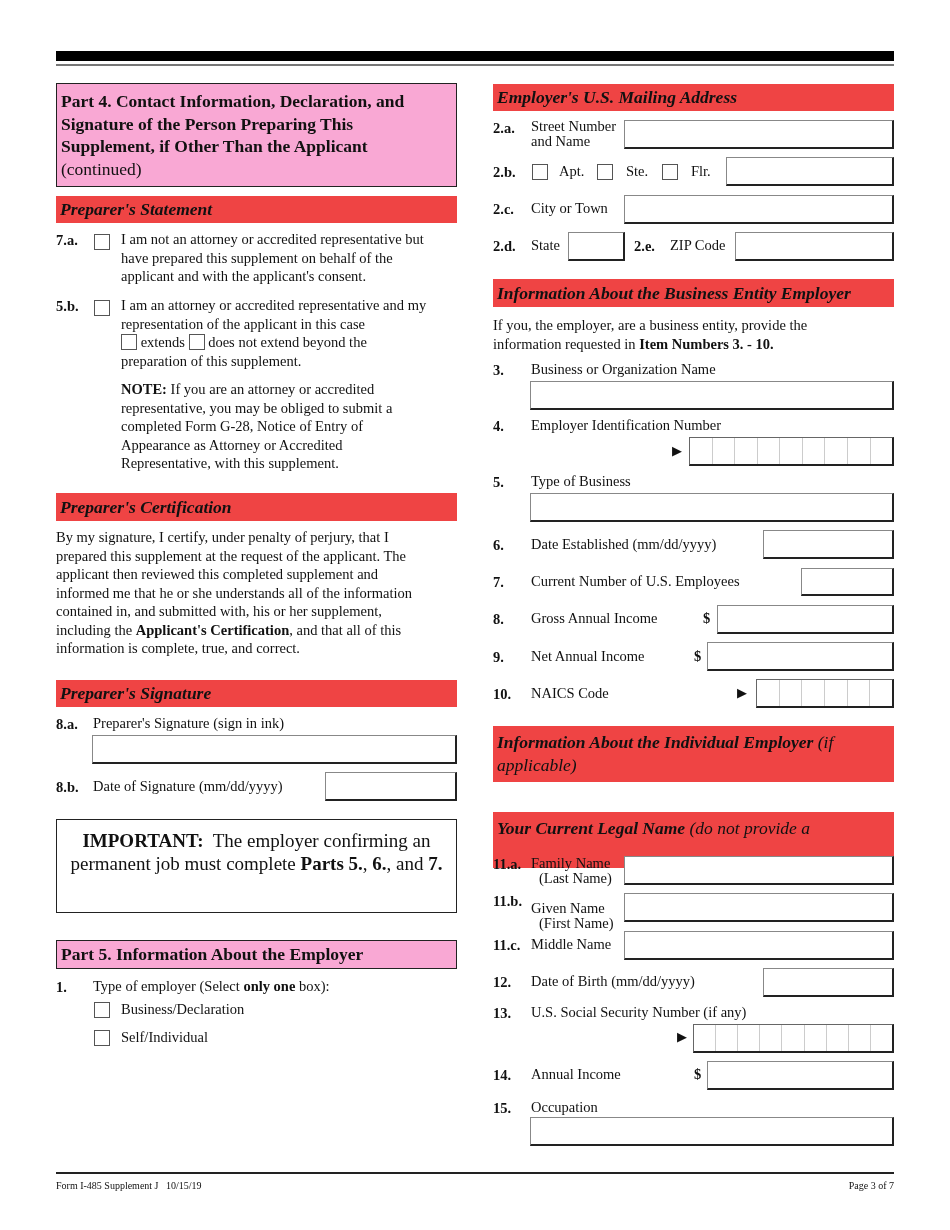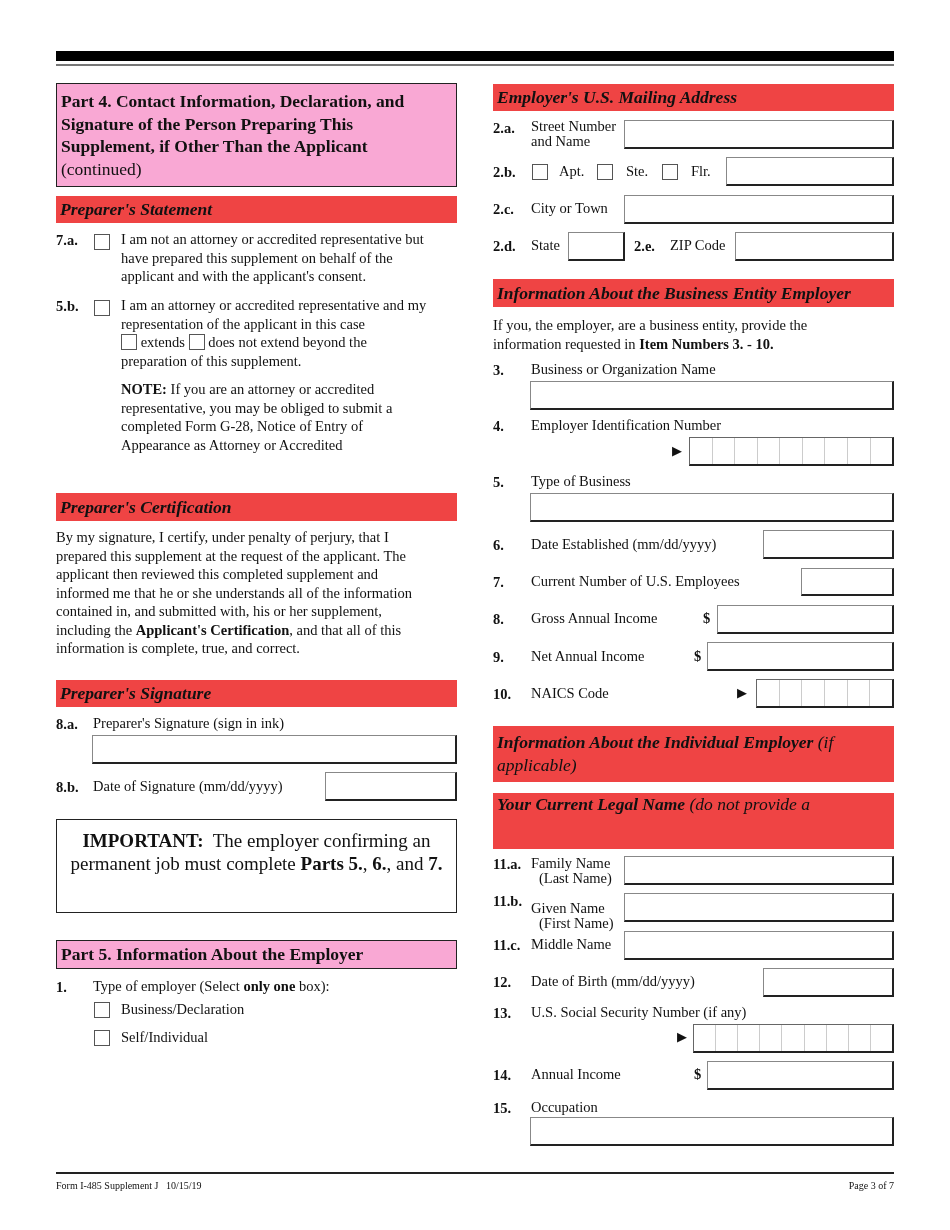--- a/index.html
+++ b/index.html
@@ -67,20 +67,21 @@
     <span>does not extend beyond the</span>
   </div>
   <div class="t">preparation of this supplement.</div>
 </div>
 
 <div class="abs" style="left:121px; top:380px;">
   <div class="t"><b>NOTE:</b><span> If you are an attorney or accredited</span></div>
   <div class="t">representative, you may be obliged to submit a</div>
   <div class="t">completed Form G-28, Notice of Entry of</div>
   <div class="t">Appearance as Attorney or Accredited</div>
+  <div class="t">Representative, with this supplement.</div>
 </div>
 
 <div class="abs sec-head" style="left:56px; top:493px; width:401px; height:28px; line-height:28px;">Preparer's Certification</div>
 <div class="abs" style="left:56px; top:528px;">
   <div class="t">By my signature, I certify, under penalty of perjury, that I</div>
   <div class="t">prepared this supplement at the request of the applicant.  The</div>
   <div class="t">applicant then reviewed this completed supplement and</div>
   <div class="t">informed me that he or she understands all of the information</div>
   <div class="t">contained in, and submitted with, his or her supplement,</div>
   <div class="t"><span>including the </span><b>Applicant's Certification</b><span>, and that all of this</span></div>
@@ -197,21 +198,21 @@
     <div class="cell"></div>
     <div class="cell"></div>
     <div class="cell"></div>
 </div>
 
 <div class="abs sec-head" style="left:493px; top:726px; width:401px; height:56px; line-height:22.5px; padding-top:5px;">
   <div><span>Information About the Individual Employer</span><span class="nb"> (if</span></div>
   <div class="nb">applicable)</div>
 </div>
 
-<div class="abs sec-head" style="left:493px; top:793px; width:401px; height:56px; line-height:22.5px; ">
+<div class="abs sec-head" style="left:493px; top:812px; width:401px; height:56px; line-height:22.5px; padding-top:5px;">
   <div><span>Your Current Legal Name</span><span class="nb"> (do not provide a</span></div>
 </div>
 
 <div class="abs num" style="left:493px; top:856px;">11.a.</div>
 <div class="abs" style="left:531px; top:856px;">
   <div class="t" style="line-height:15px;">Family Name</div>
   <div class="t" style="line-height:15px; padding-left:8px;">(Last Name)</div>
 </div>
 <div class="abs inp" style="left:624px; top:856px; width:270px; height:29px;"></div>
 

